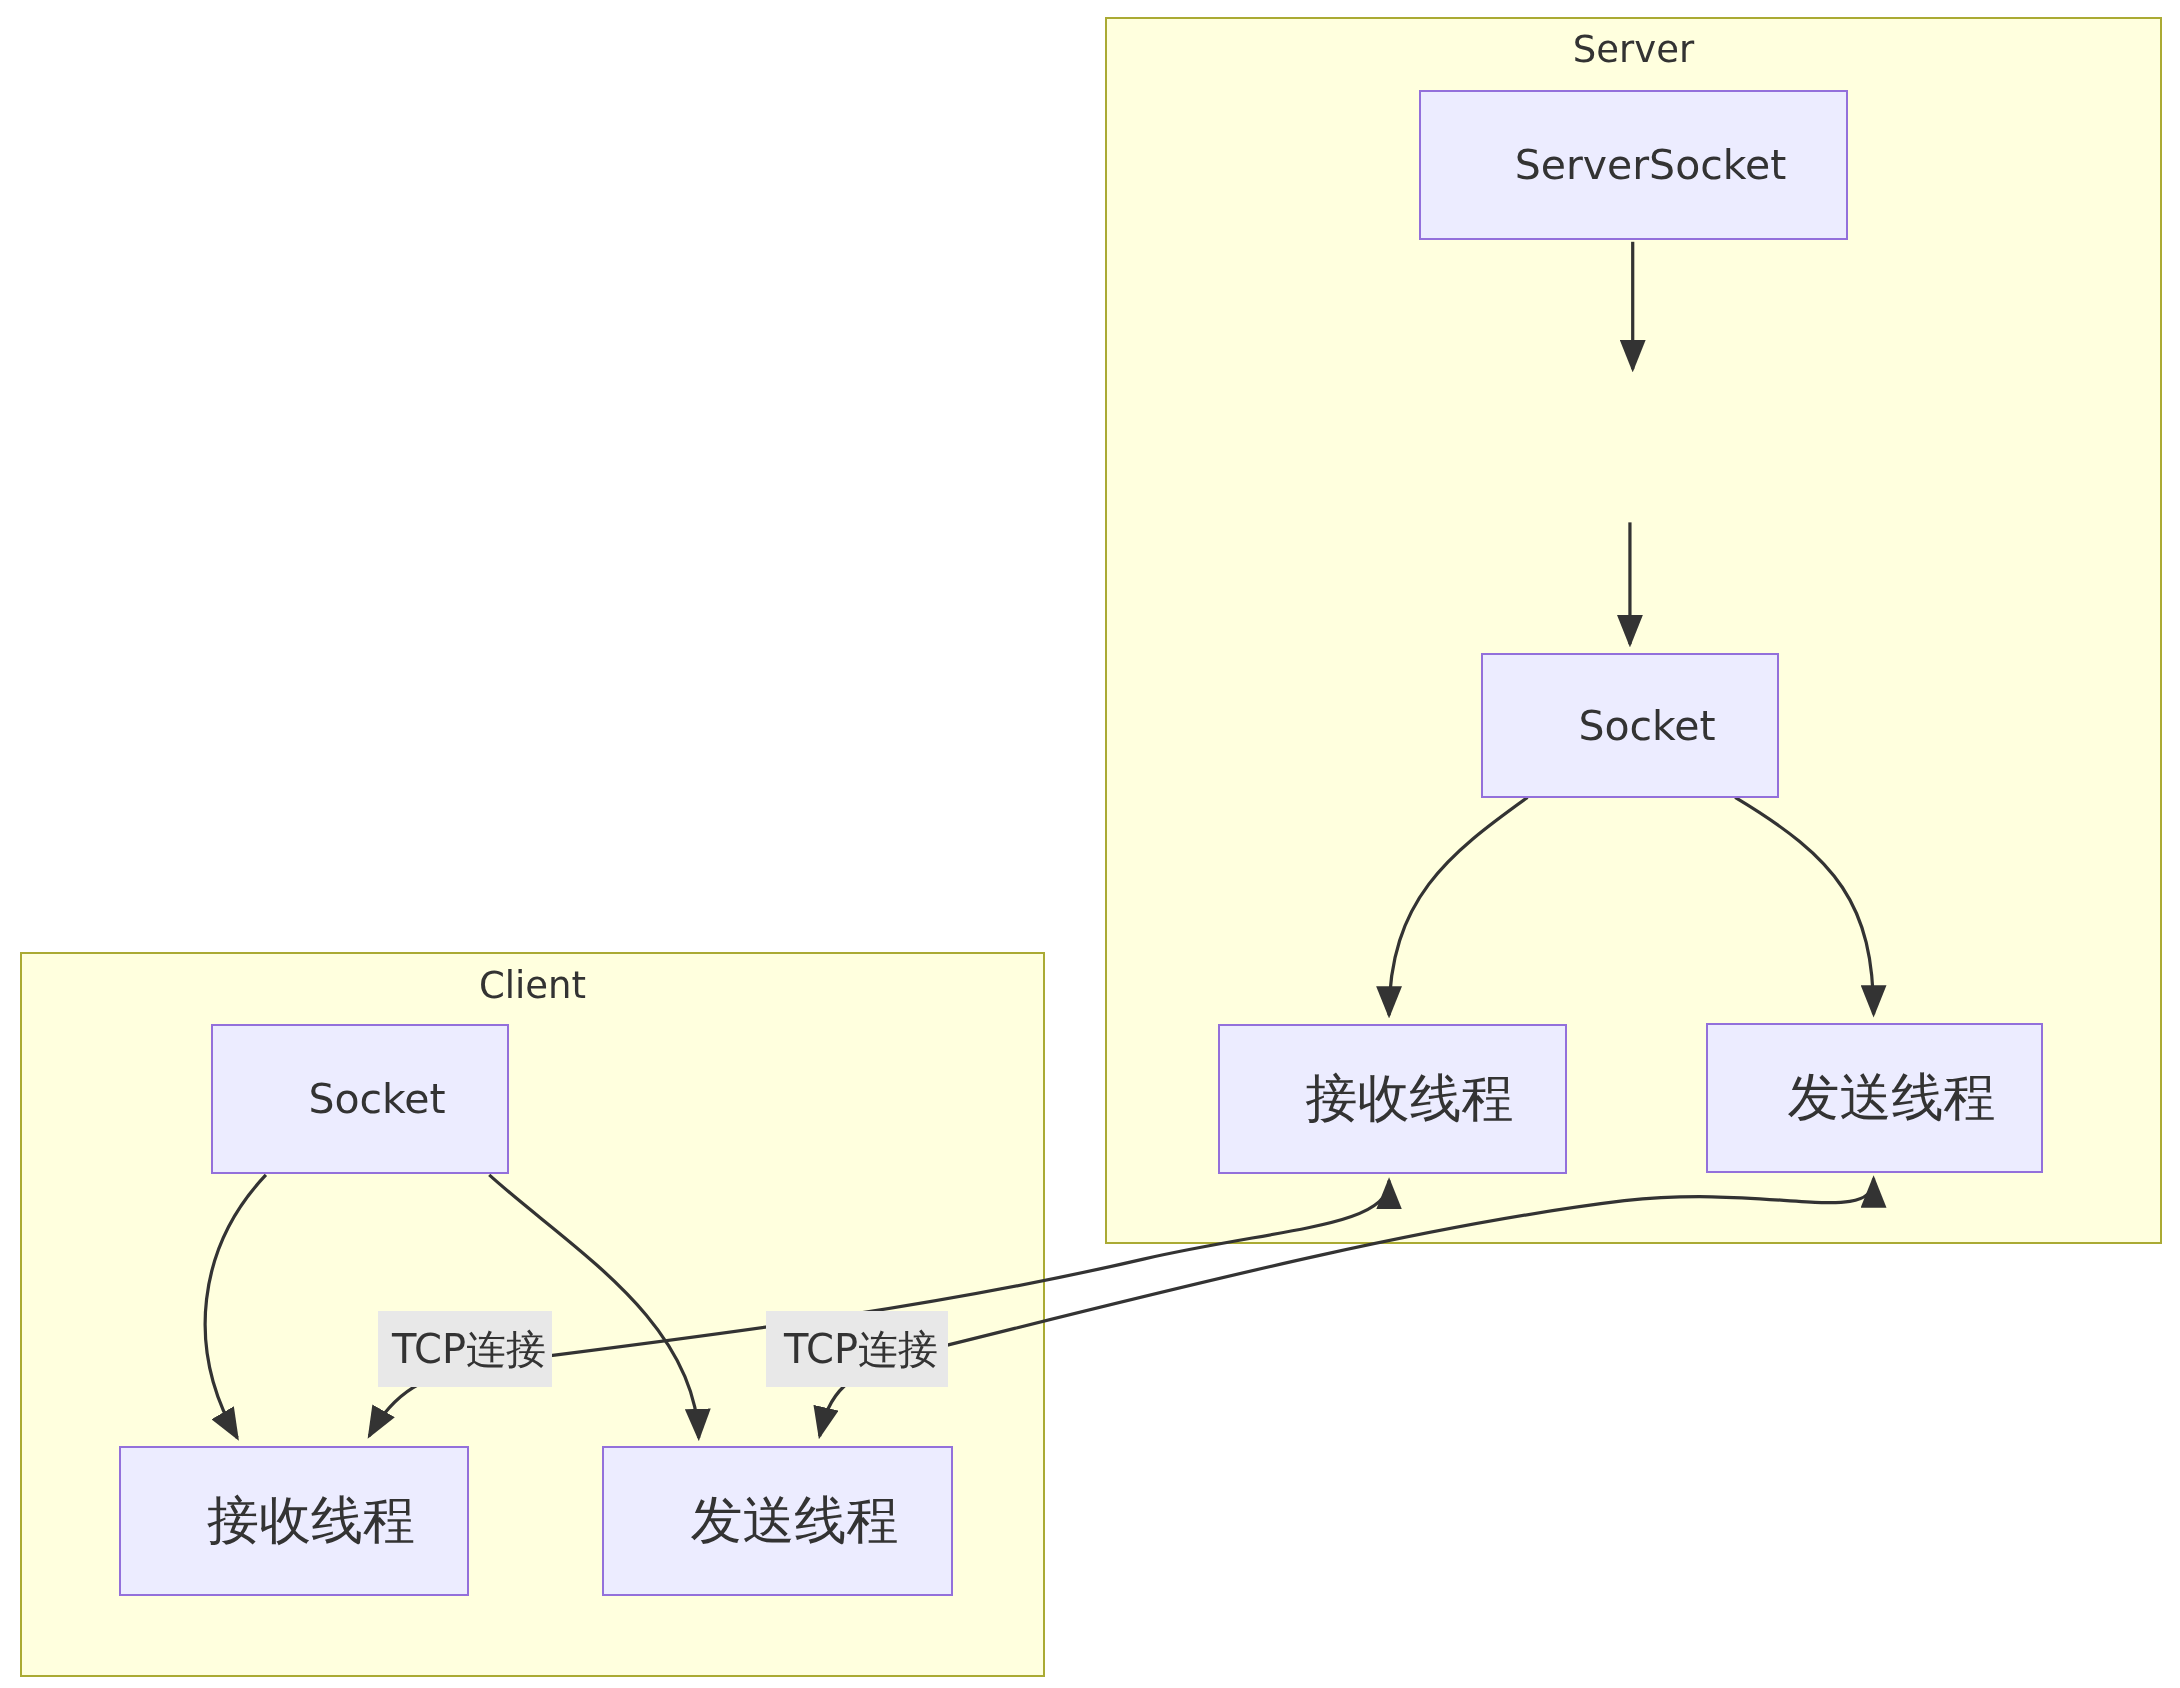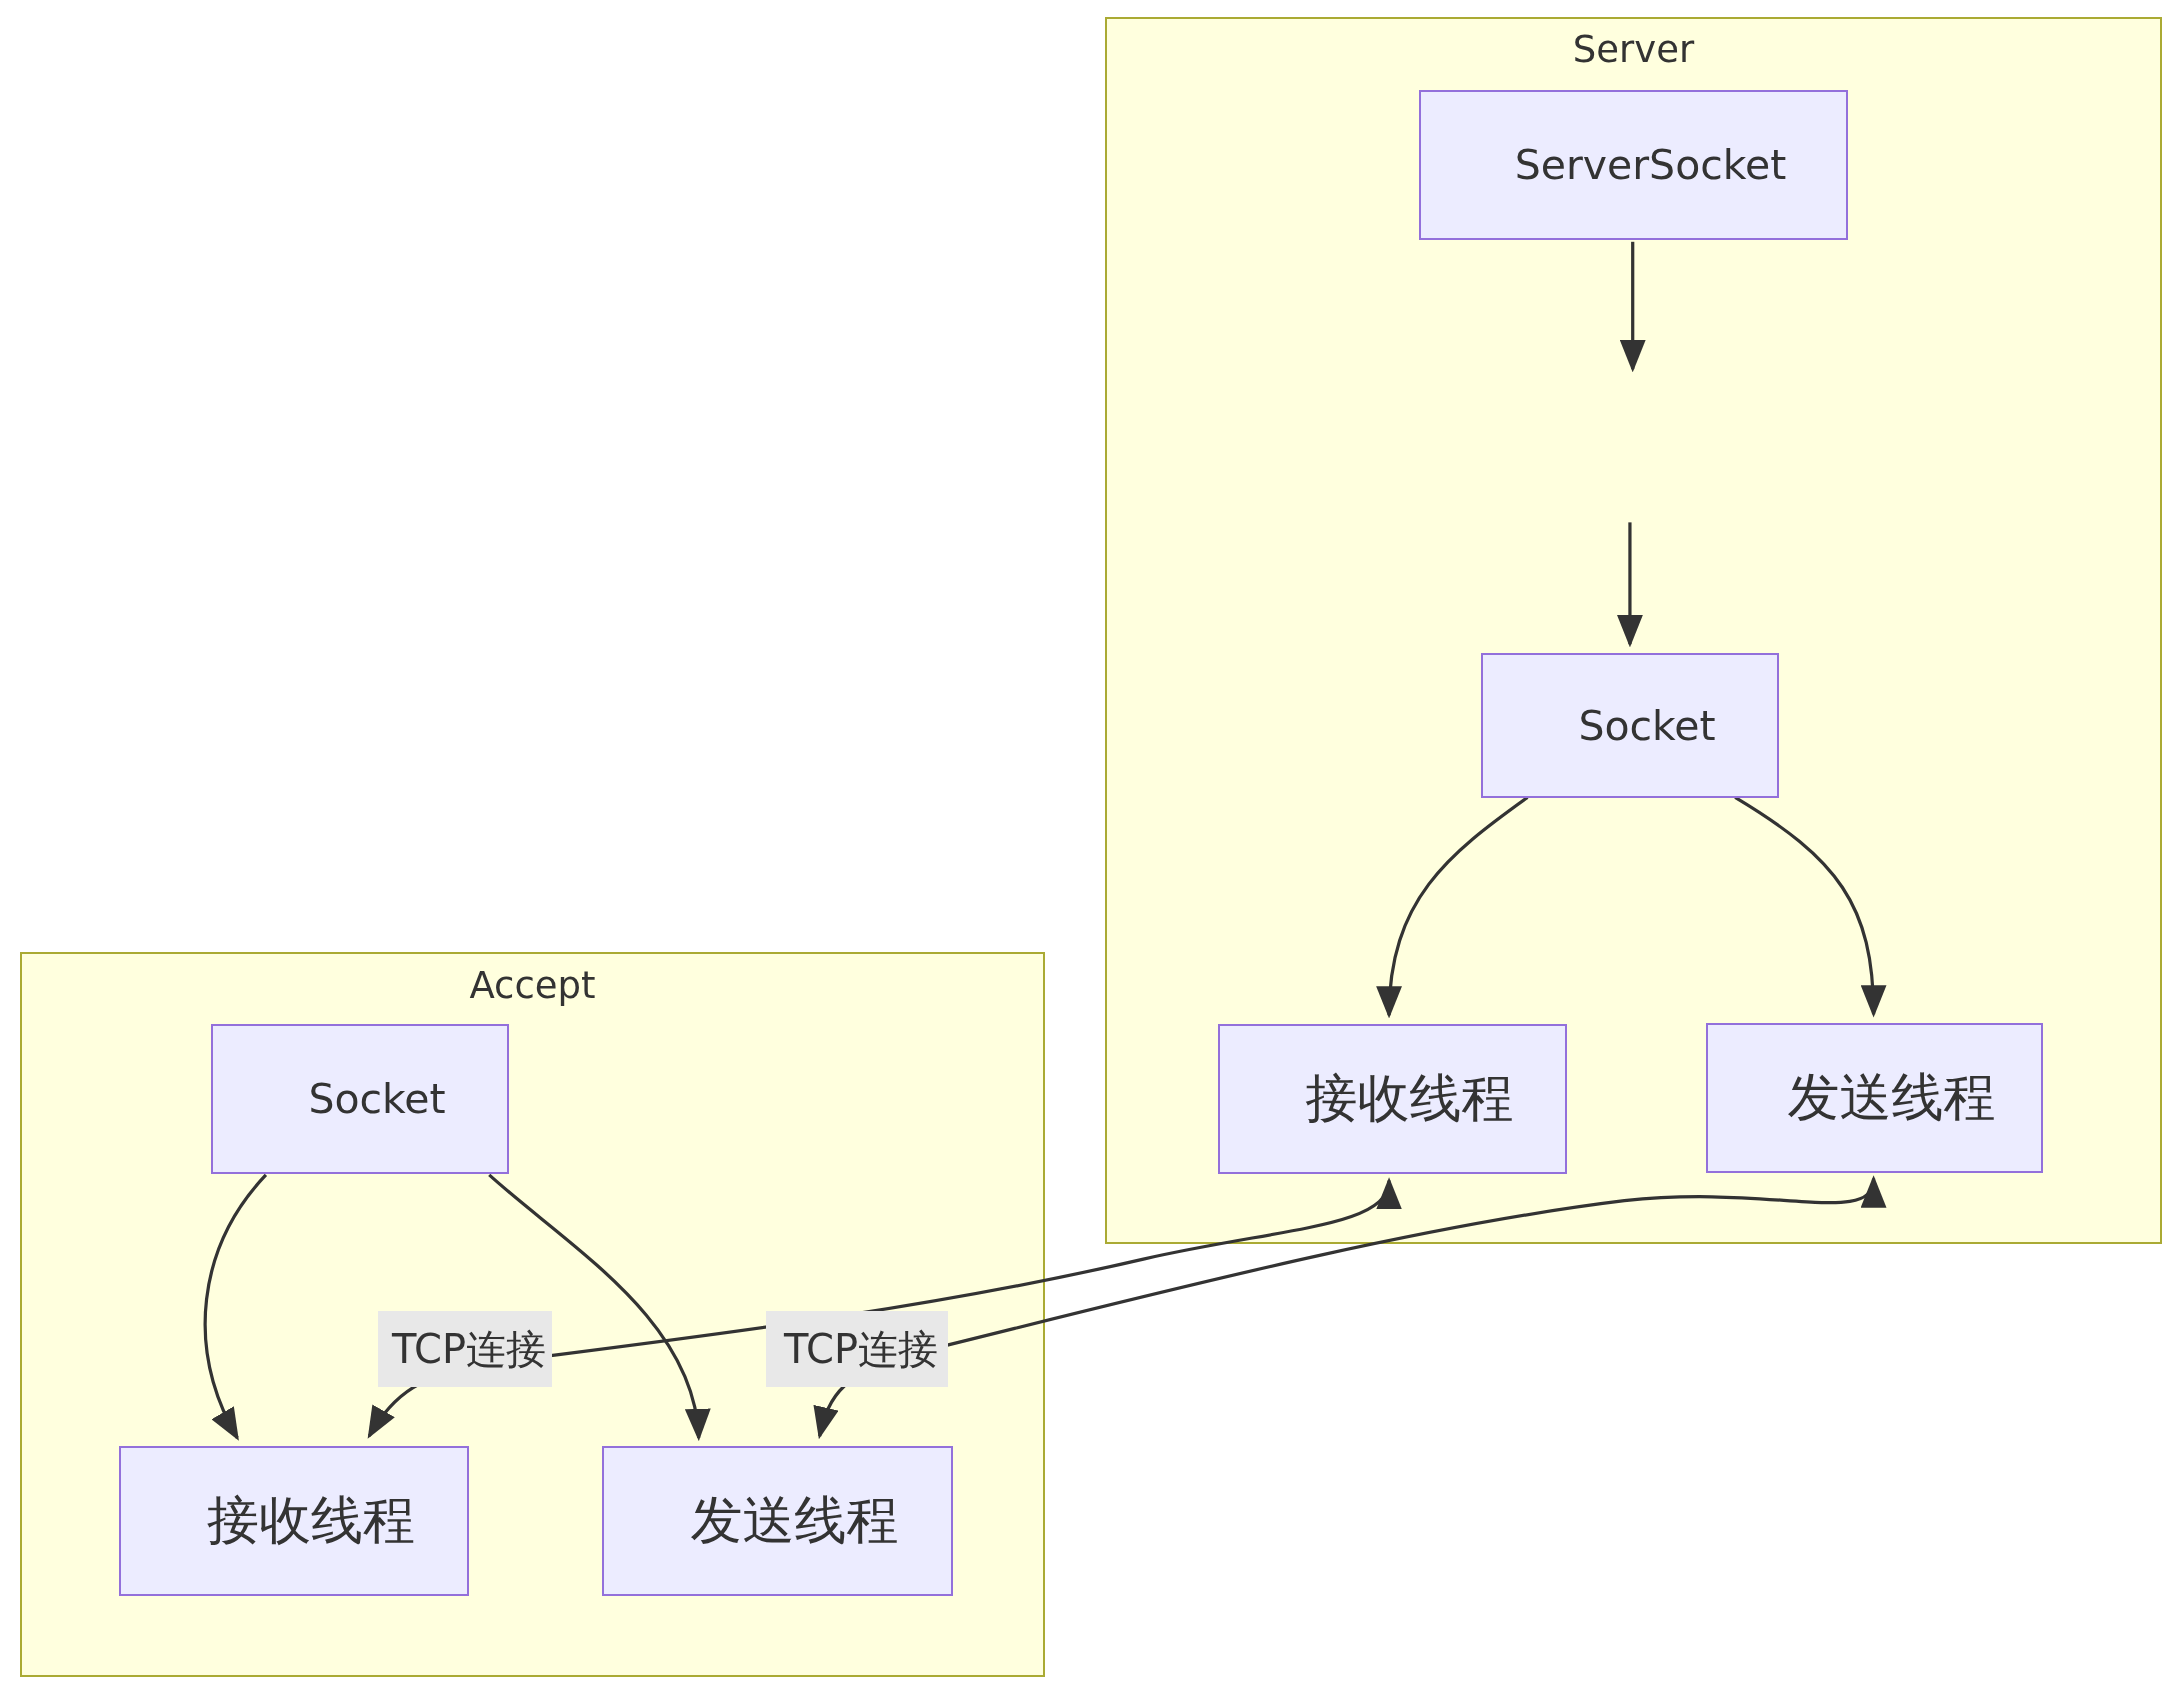--- a/index.html
+++ b/index.html
@@ -81,21 +81,21 @@
     <path class="edge" d="M 1766 566 L 1766 698" marker-end="url(#arrowhead)"></path>
     <path class="edge" d="M 1655 864 C 1570 925, 1505 975, 1505 1100" marker-end="url(#arrowhead)"></path>
     <path class="edge" d="M 1880 864 C 1990 930, 2030 980, 2030 1099" marker-end="url(#arrowhead)"></path>
     <path class="edge" d="M 288 1273 C 215 1350, 200 1460, 257 1558" marker-end="url(#arrowhead)"></path>
     <path class="edge" d="M 530 1273 C 615 1350, 753 1430, 757 1558" marker-end="url(#arrowhead)"></path>
     <path class="edge" d="M 400 1556 C 425 1512, 455 1487, 540 1476 C 750 1449, 1000 1420, 1240 1364 C 1390 1330, 1505 1330, 1505 1279" marker-start="url(#arrowhead)" marker-end="url(#arrowhead)"></path>
     <path class="edge" d="M 888 1556 C 898 1512, 912 1486, 1000 1464 C 1220 1410, 1520 1330, 1760 1301 C 1920 1283, 2030 1330, 2030 1277" marker-start="url(#arrowhead)" marker-end="url(#arrowhead)"></path>
   </svg>
 
   <div class="cluster-title" style="left:1105px; top:28px; width:1057px;">Server</div>
-  <div class="cluster-title" style="left:20px; top:964px; width:1025px;">Accept</div>
+  <div class="cluster-title" style="left:20px; top:964px; width:1025px;">Client</div>
 
   <div class="edge-label" style="left:378px; top:1311px; width:166px; height:76px;">TCP连接</div>
   <div class="edge-label" style="left:766px; top:1311px; width:174px; height:76px;">TCP连接</div>
 
   <div class="node" style="left:1419px; top:90px; width:429px; height:150px;">ServerSocket</div>
   <div class="node" style="left:1481px; top:653px; width:298px; height:145px;">Socket</div>
   <div class="node cjk" style="left:1218px; top:1024px; width:349px; height:150px;">接收线程</div>
   <div class="node cjk" style="left:1706px; top:1023px; width:337px; height:150px;">发送线程</div>
 
   <div class="node" style="left:211px; top:1024px; width:298px; height:150px;">Socket</div>

